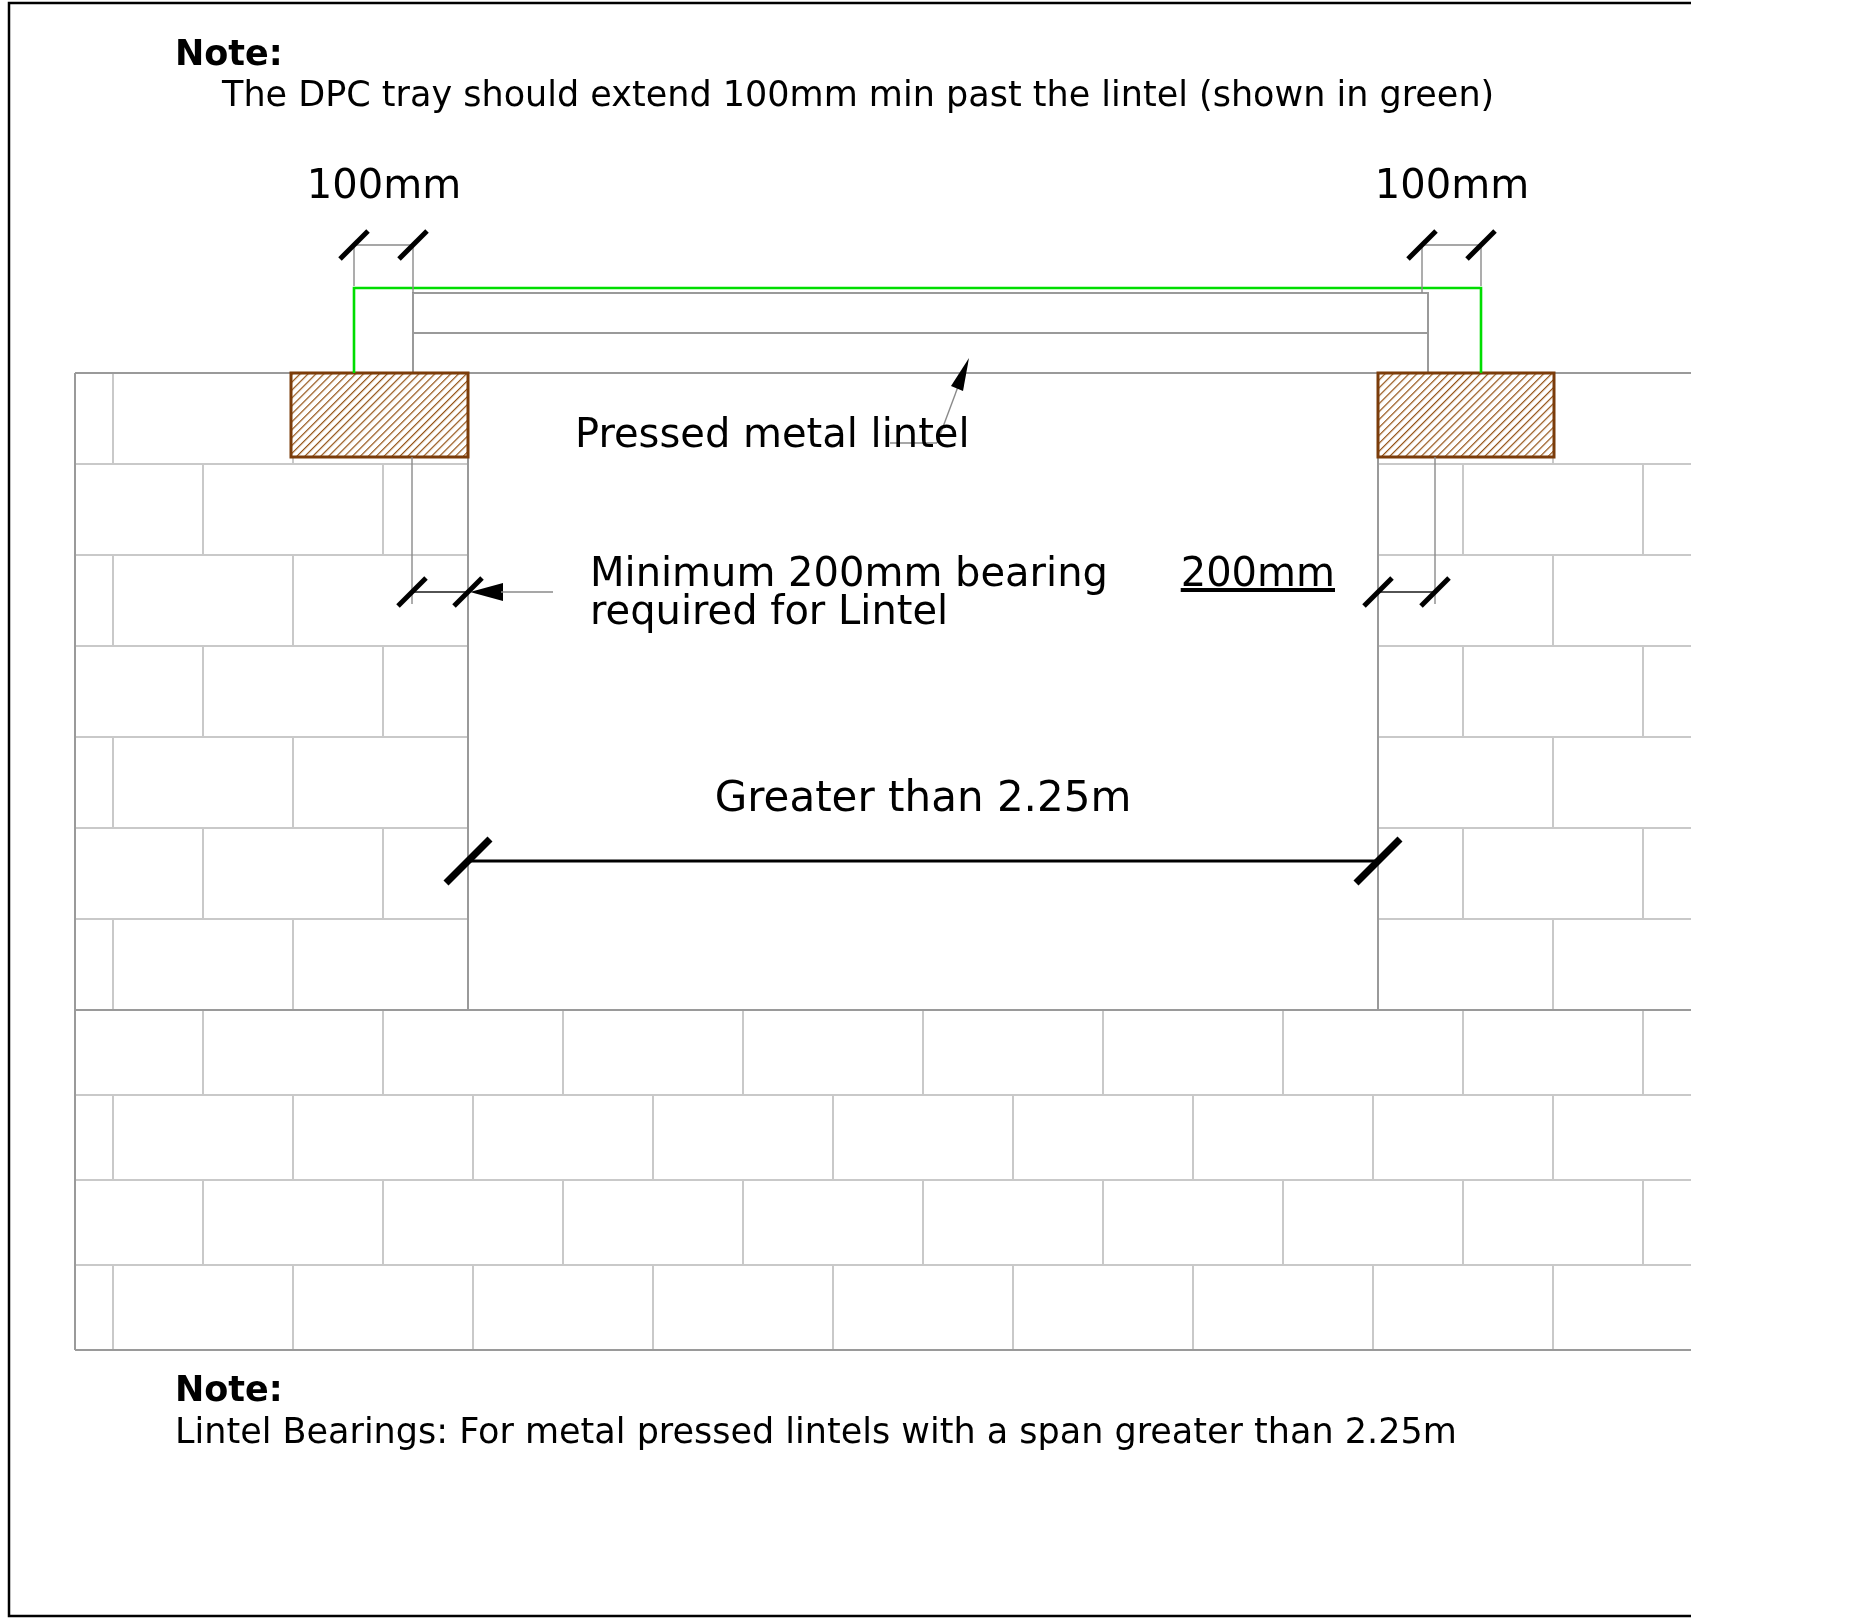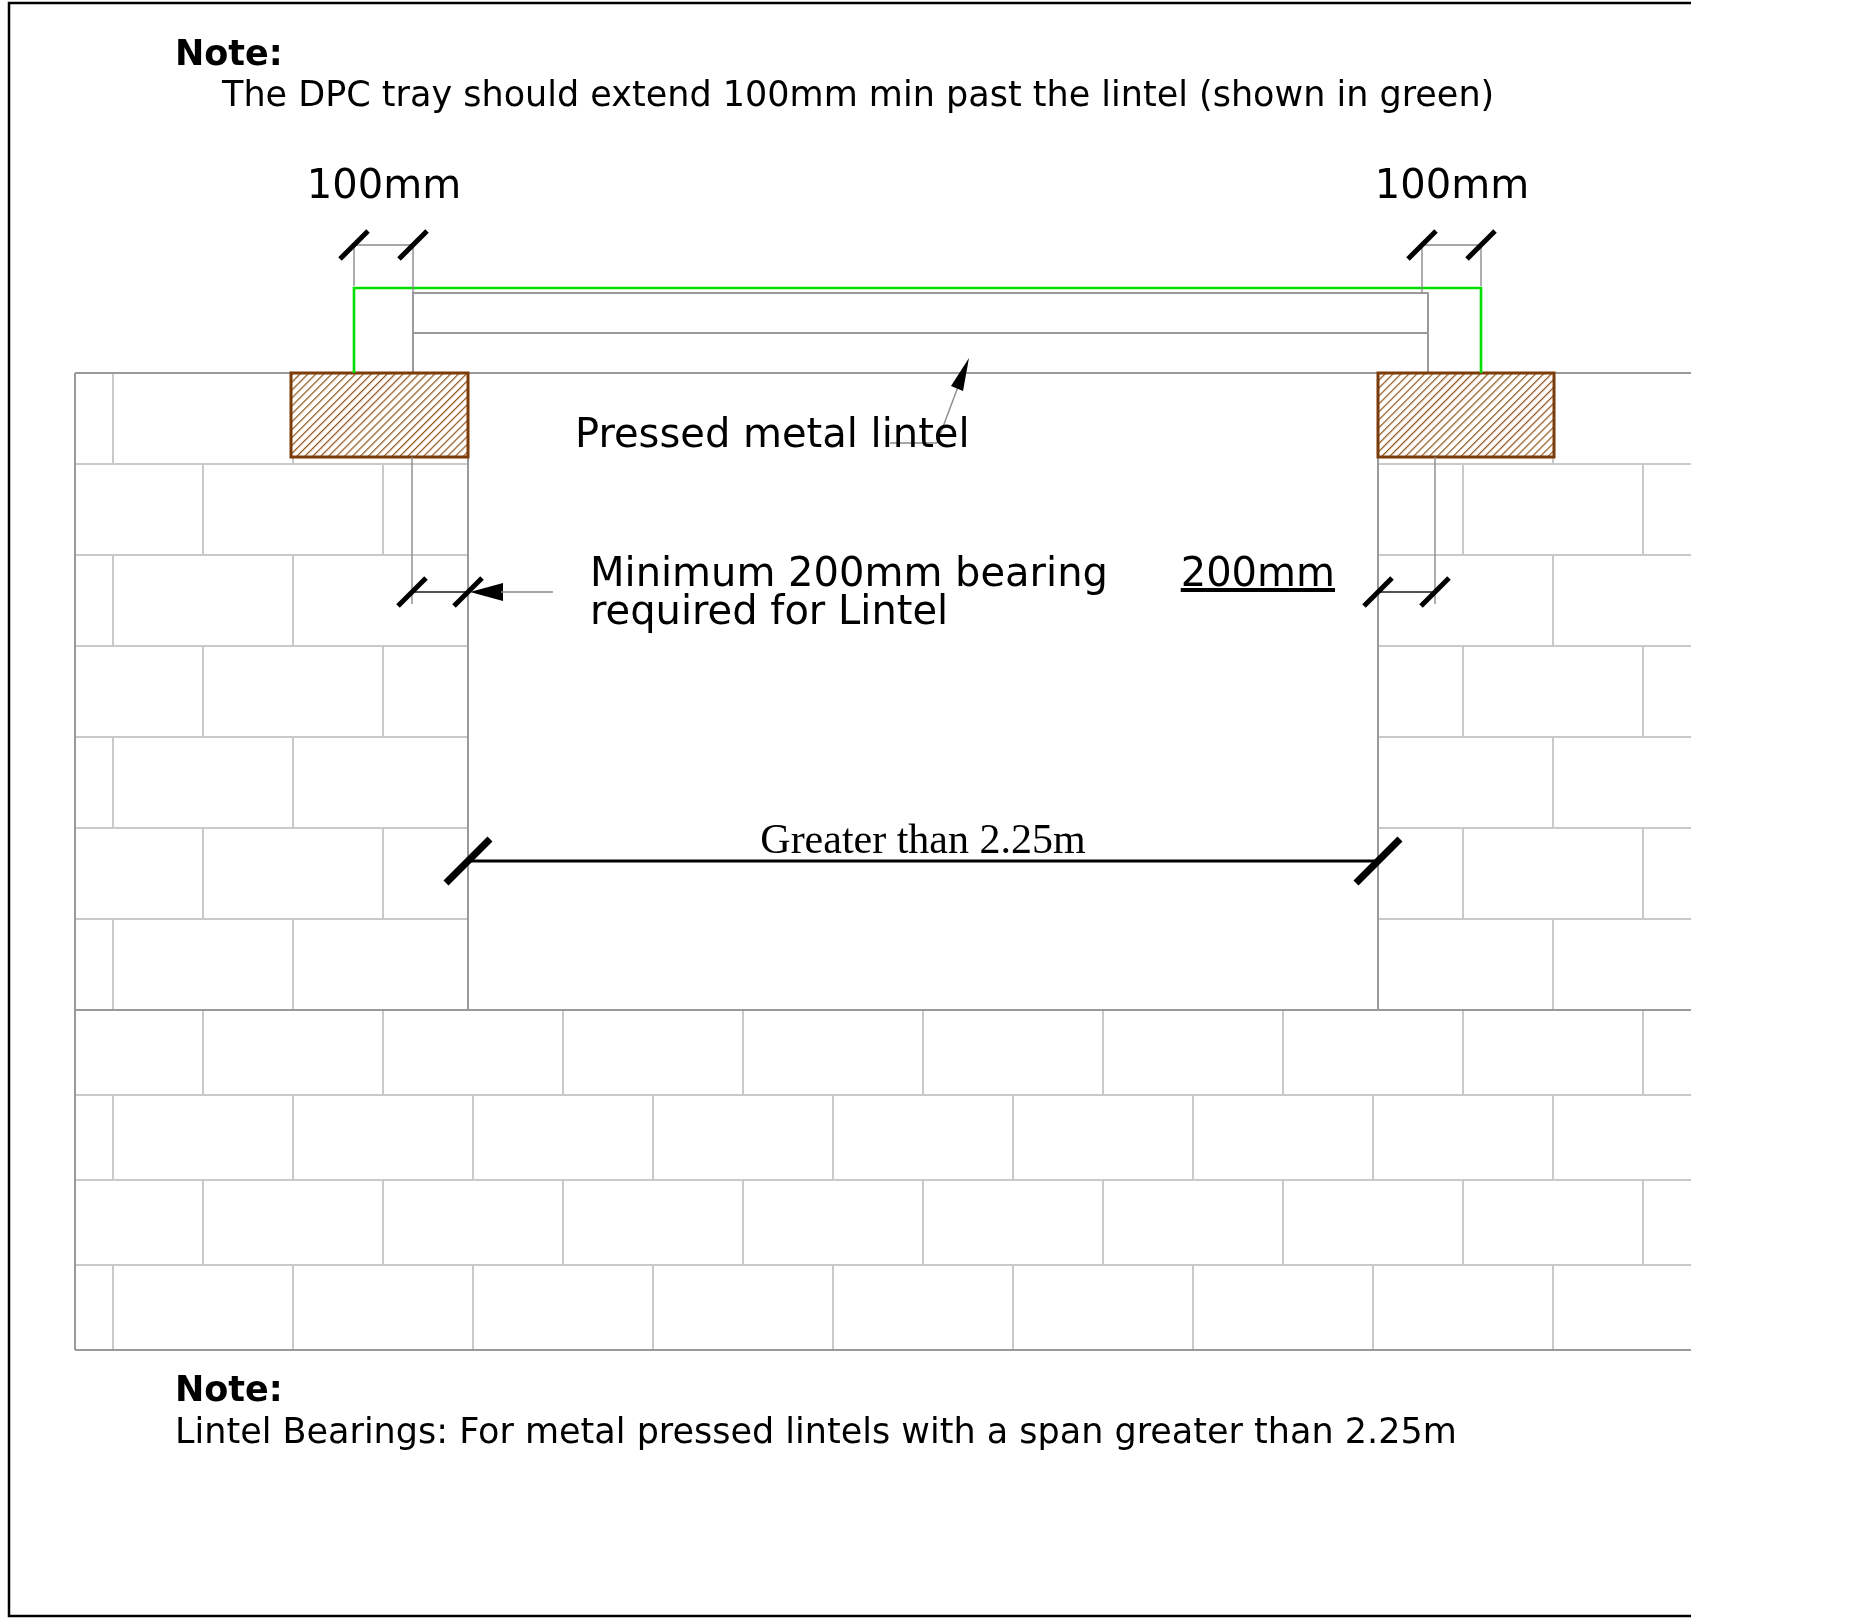--- a/index.html
+++ b/index.html
@@ -197,17 +197,17 @@
 
   <div class="label ctr" style="left:284px;width:200px;top:165px;">100mm</div>
   <div class="label ctr" style="left:1352px;width:200px;top:165px;">100mm</div>
 
   <div class="label" style="left:575px;top:414px;">Pressed metal lintel</div>
 
   <div class="label" style="left:590px;top:553px;">Minimum 200mm bearing
 required for Lintel</div>
   <div class="label rgt" style="left:1135px;width:200px;top:553px;">200mm</div>
 
-  <div class="big ctr" style="left:623px;width:600px;top:814px;font-family:Liberation Serif, serif;">Greater than 2.25m</div>
+  <div class="big ctr" style="left:623px;width:600px;top:772px;">Greater than 2.25m</div>
 
   <div class="note-title" style="left:175px;top:1368px;">Note:</div>
   <div class="note-body" style="left:175px;top:1410px;">Lintel Bearings: For metal pressed lintels with a span greater than 2.25m</div>
 </div>
 
 </body></html>

